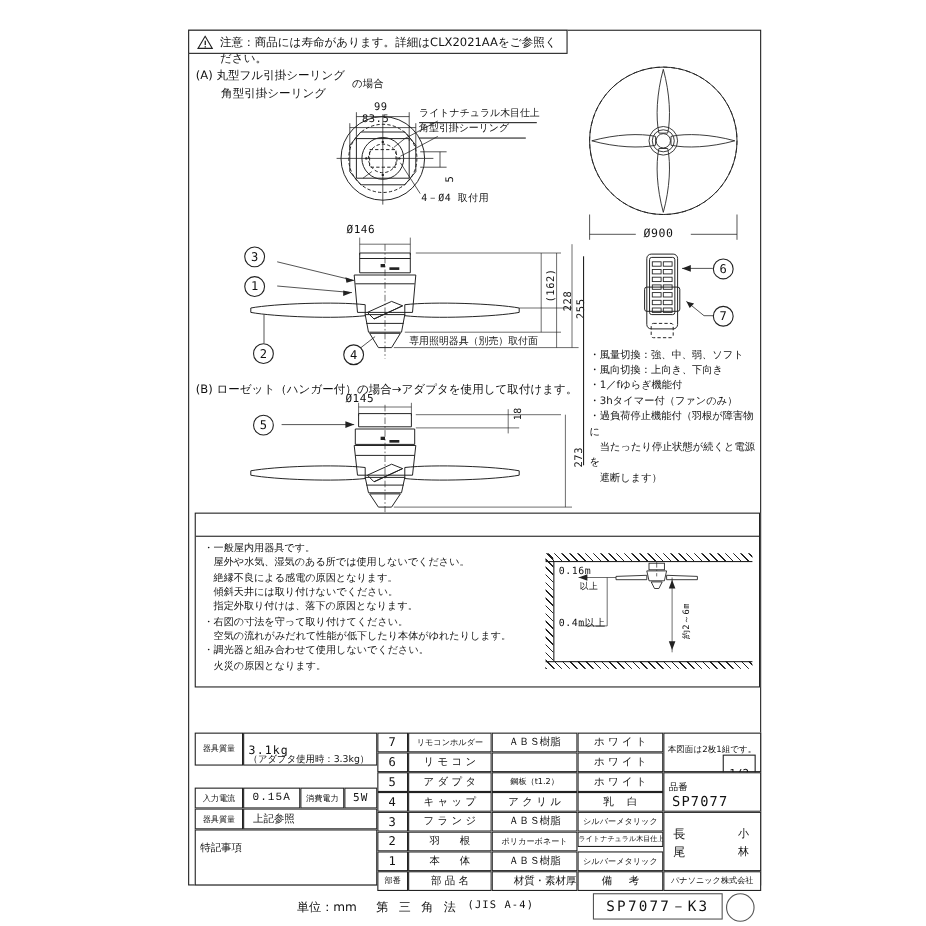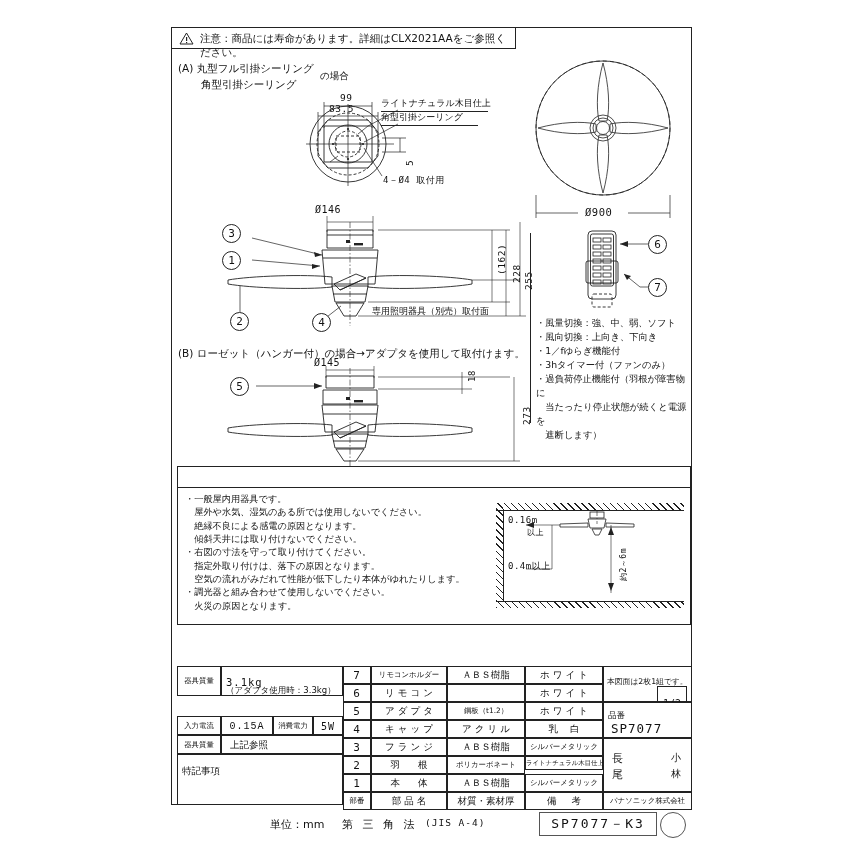--- a/index.html
+++ b/index.html
@@ -319,22 +319,22 @@
   <div class="dim dimv" style="left:521px;top:425px;">273</div>
 
   <div id="safety">
     <div id="safety-rule"></div>
 
     <div id="safety-list">
       <div class="b jp">・一般屋内用器具です。</div>
       <div class="b jp">　屋外や水気、湿気のある所では使用しないでください。</div>
       <div class="b jp">　絶縁不良による感電の原因となります。</div>
       <div class="b jp">　傾斜天井には取り付けないでください。</div>
+      <div class="b jp">　指定外取り付けは、落下の原因となります。</div>
       <div class="b jp">・右図の寸法を守って取り付けてください。</div>
-      <div class="b jp">　指定外取り付けは、落下の原因となります。</div>
       <div class="b jp">　空気の流れがみだれて性能が低下したり本体がゆれたりします。</div>
       <div class="b jp">・調光器と組み合わせて使用しないでください。</div>
       <div class="b jp">　火災の原因となります。</div>
     </div>
 
     <div id="clearance">
       <div class="hatch" style="left:0;top:0;width:188px;height:7px;"></div>
       <div class="hatch" style="left:0;top:98px;width:188px;height:7px;"></div>
       <div class="hatch" style="left:0;top:0;width:7px;height:105px;"></div>
       <div class="ln hl" style="left:0;top:7px;width:188px;"></div>
@@ -489,21 +489,21 @@
       <div class="c jp tiny">シルバーメタリック</div>
     </div>
 
   <div class="cell" style="left:343px;top:792px;width:28px;height:18px;">
       <div class="c jp tiny">部番</div>
     </div>
   <div class="cell" style="left:371px;top:792px;width:76px;height:18px;">
       <div class="c jp" style="font-size:9.5px;">部 品 名</div>
     </div>
   <div class="cell" style="left:447px;top:792px;width:78px;height:18px;">
-      <div class="c jp" style="font-size:9.5px;">材質・素材厚</div>
+      <div class="c jp" style="font-size:9.5px;text-align:right;">材質・素材厚</div>
     </div>
   <div class="cell" style="left:525px;top:792px;width:78px;height:18px;">
       <div class="c jp" style="font-size:9.5px;">備     考</div>
     </div>
 
   <div class="cell" style="left:603px;top:666px;width:89px;height:36px;">
     <div class="cl jp" style="top:9px;transform:none;font-size:7.8px;left:3px;">本図面は2枚1組です。</div>
     <div style="position:absolute;right:4px;top:19px;border:1px solid #222;padding:11px 5px;font-size:10px;font-family:'DejaVu Sans Mono','Liberation Mono',monospace;text-align:center;">
       <span>1/2</span>
     </div>

